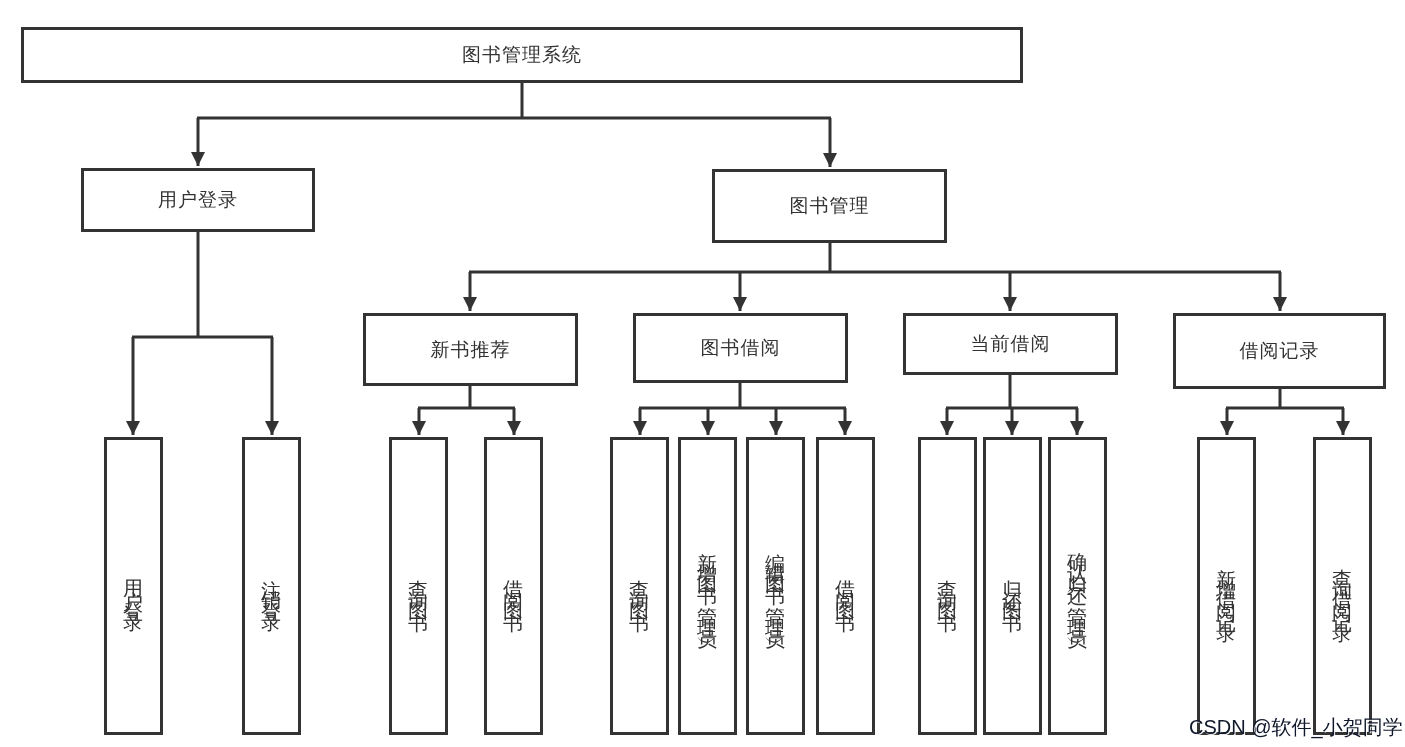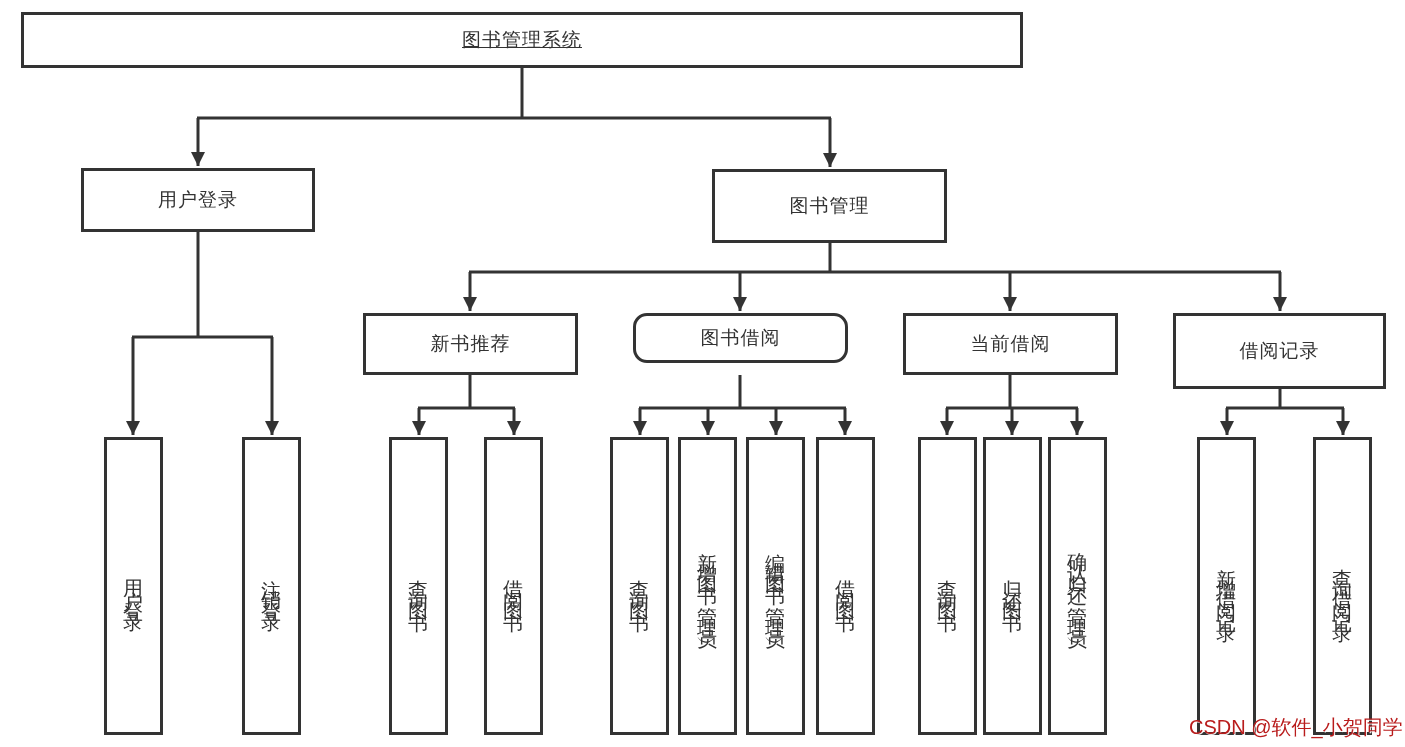--- a/index.html
+++ b/index.html
@@ -32,21 +32,21 @@
     justify-content: center;
     z-index: 2;
   }
   .node .h-label {
     font-size: 19px;
     letter-spacing: 1px;
     white-space: nowrap;
     color: #333333;
   }
   .node.root {
-    left: 21px; top: 12px; width: 1002px; height: 56px; text-decoration: underline;
+    left: 21px; top: 27px; width: 1002px; height: 56px;
   }
   .leaf {
     position: absolute;
     box-sizing: border-box;
     border: 3px solid #333333;
     background: #ffffff;
     top: 437px;
     width: 59px;
     height: 298px;
     display: flex;
@@ -61,21 +61,21 @@
     letter-spacing: 11px;
     line-height: 1;
     white-space: nowrap;
     color: #333333;
   }
   #watermark {
     position: absolute;
     left: 1189px;
     top: 714px;
     font-size: 20px;
-    color: #b91c1c;
+    color: #0f172a;
     text-shadow: 1px 1px 0 rgba(255,255,255,0.9);
     white-space: nowrap;
     z-index: 3;
   }
 </style>
 </head>
 <body>
 
 <div id="canvas">
 
@@ -133,24 +133,24 @@
     <span class="h-label">图书管理系统</span>
   </div>
 
   <div class="node" style="left:81px; top:168px; width:234px; height:64px;">
     <span class="h-label">用户登录</span>
   </div>
   <div class="node" style="left:712px; top:169px; width:235px; height:74px;">
     <span class="h-label">图书管理</span>
   </div>
 
-  <div class="node" style="left:363px; top:313px; width:215px; height:62px;">
+  <div class="node" style="left:363px; top:313px; width:215px; height:73px;">
     <span class="h-label">新书推荐</span>
   </div>
-  <div class="node" style="left:633px; top:313px; width:215px; height:50px;border-radius:14px;">
+  <div class="node" style="left:633px; top:313px; width:215px; height:70px;">
     <span class="h-label">图书借阅</span>
   </div>
   <div class="node" style="left:903px; top:313px; width:215px; height:62px;">
     <span class="h-label">当前借阅</span>
   </div>
   <div class="node" style="left:1173px; top:313px; width:213px; height:76px;">
     <span class="h-label">借阅记录</span>
   </div>
 
   <div class="leaf" style="left:104px;">

